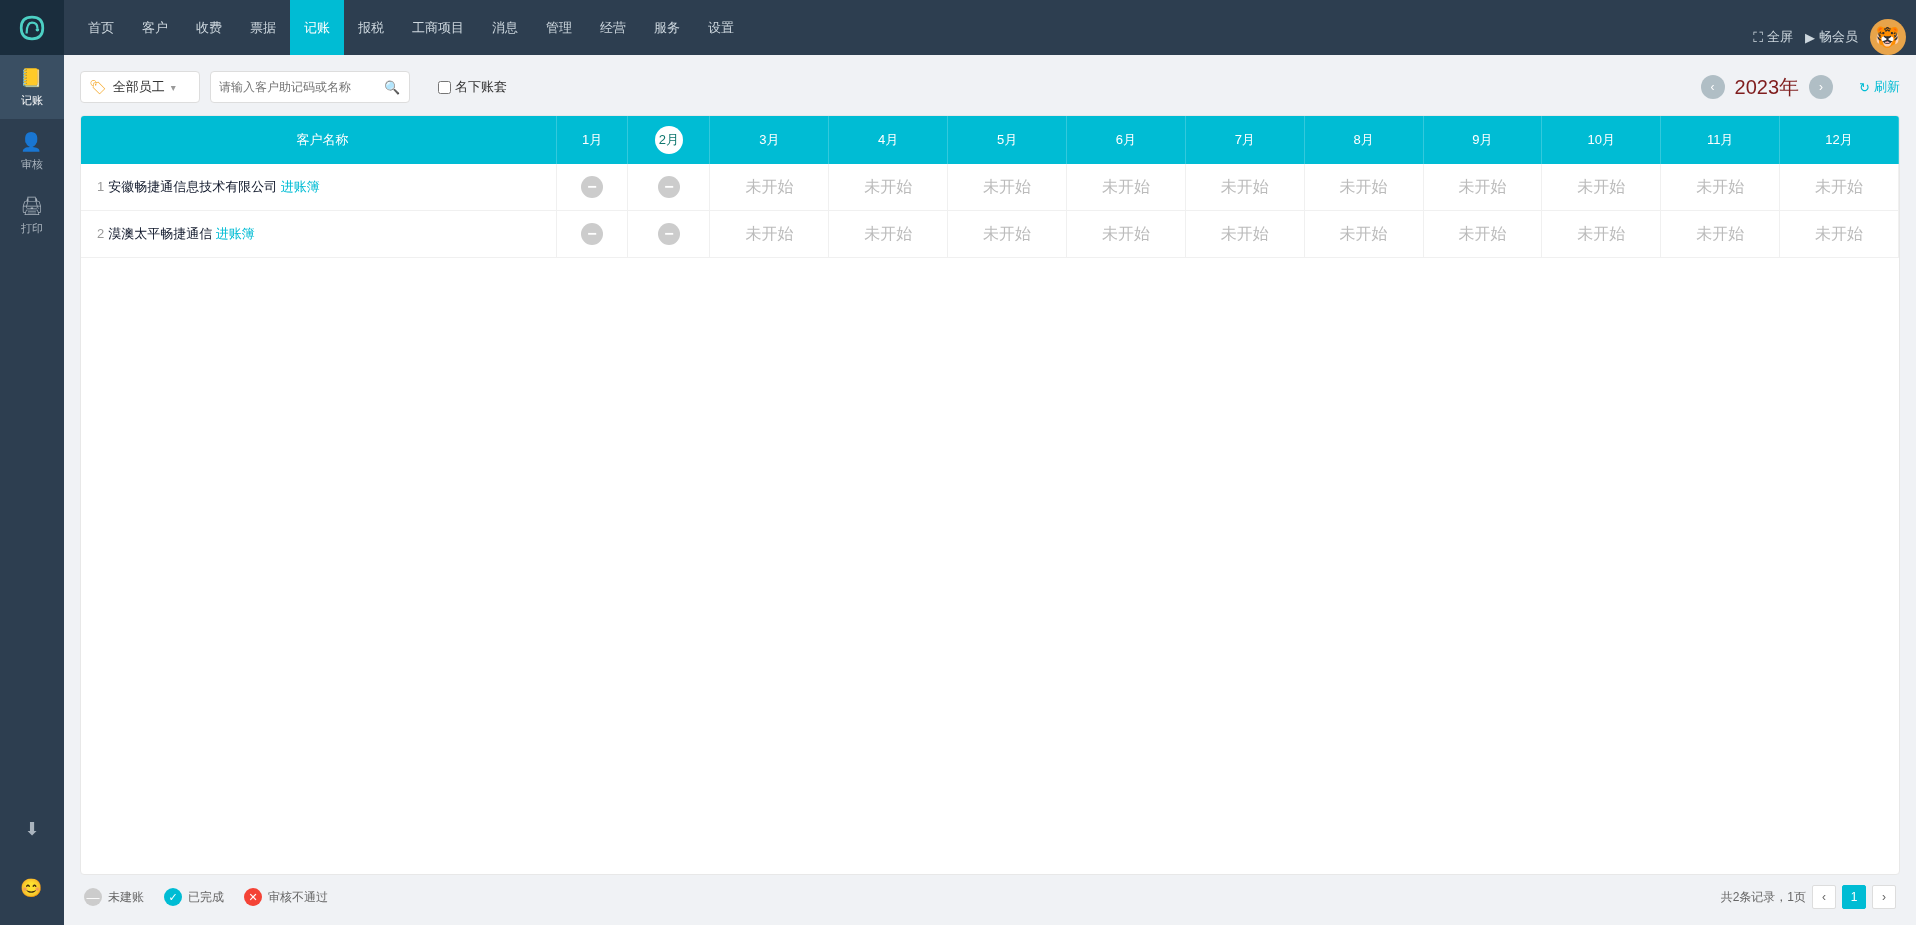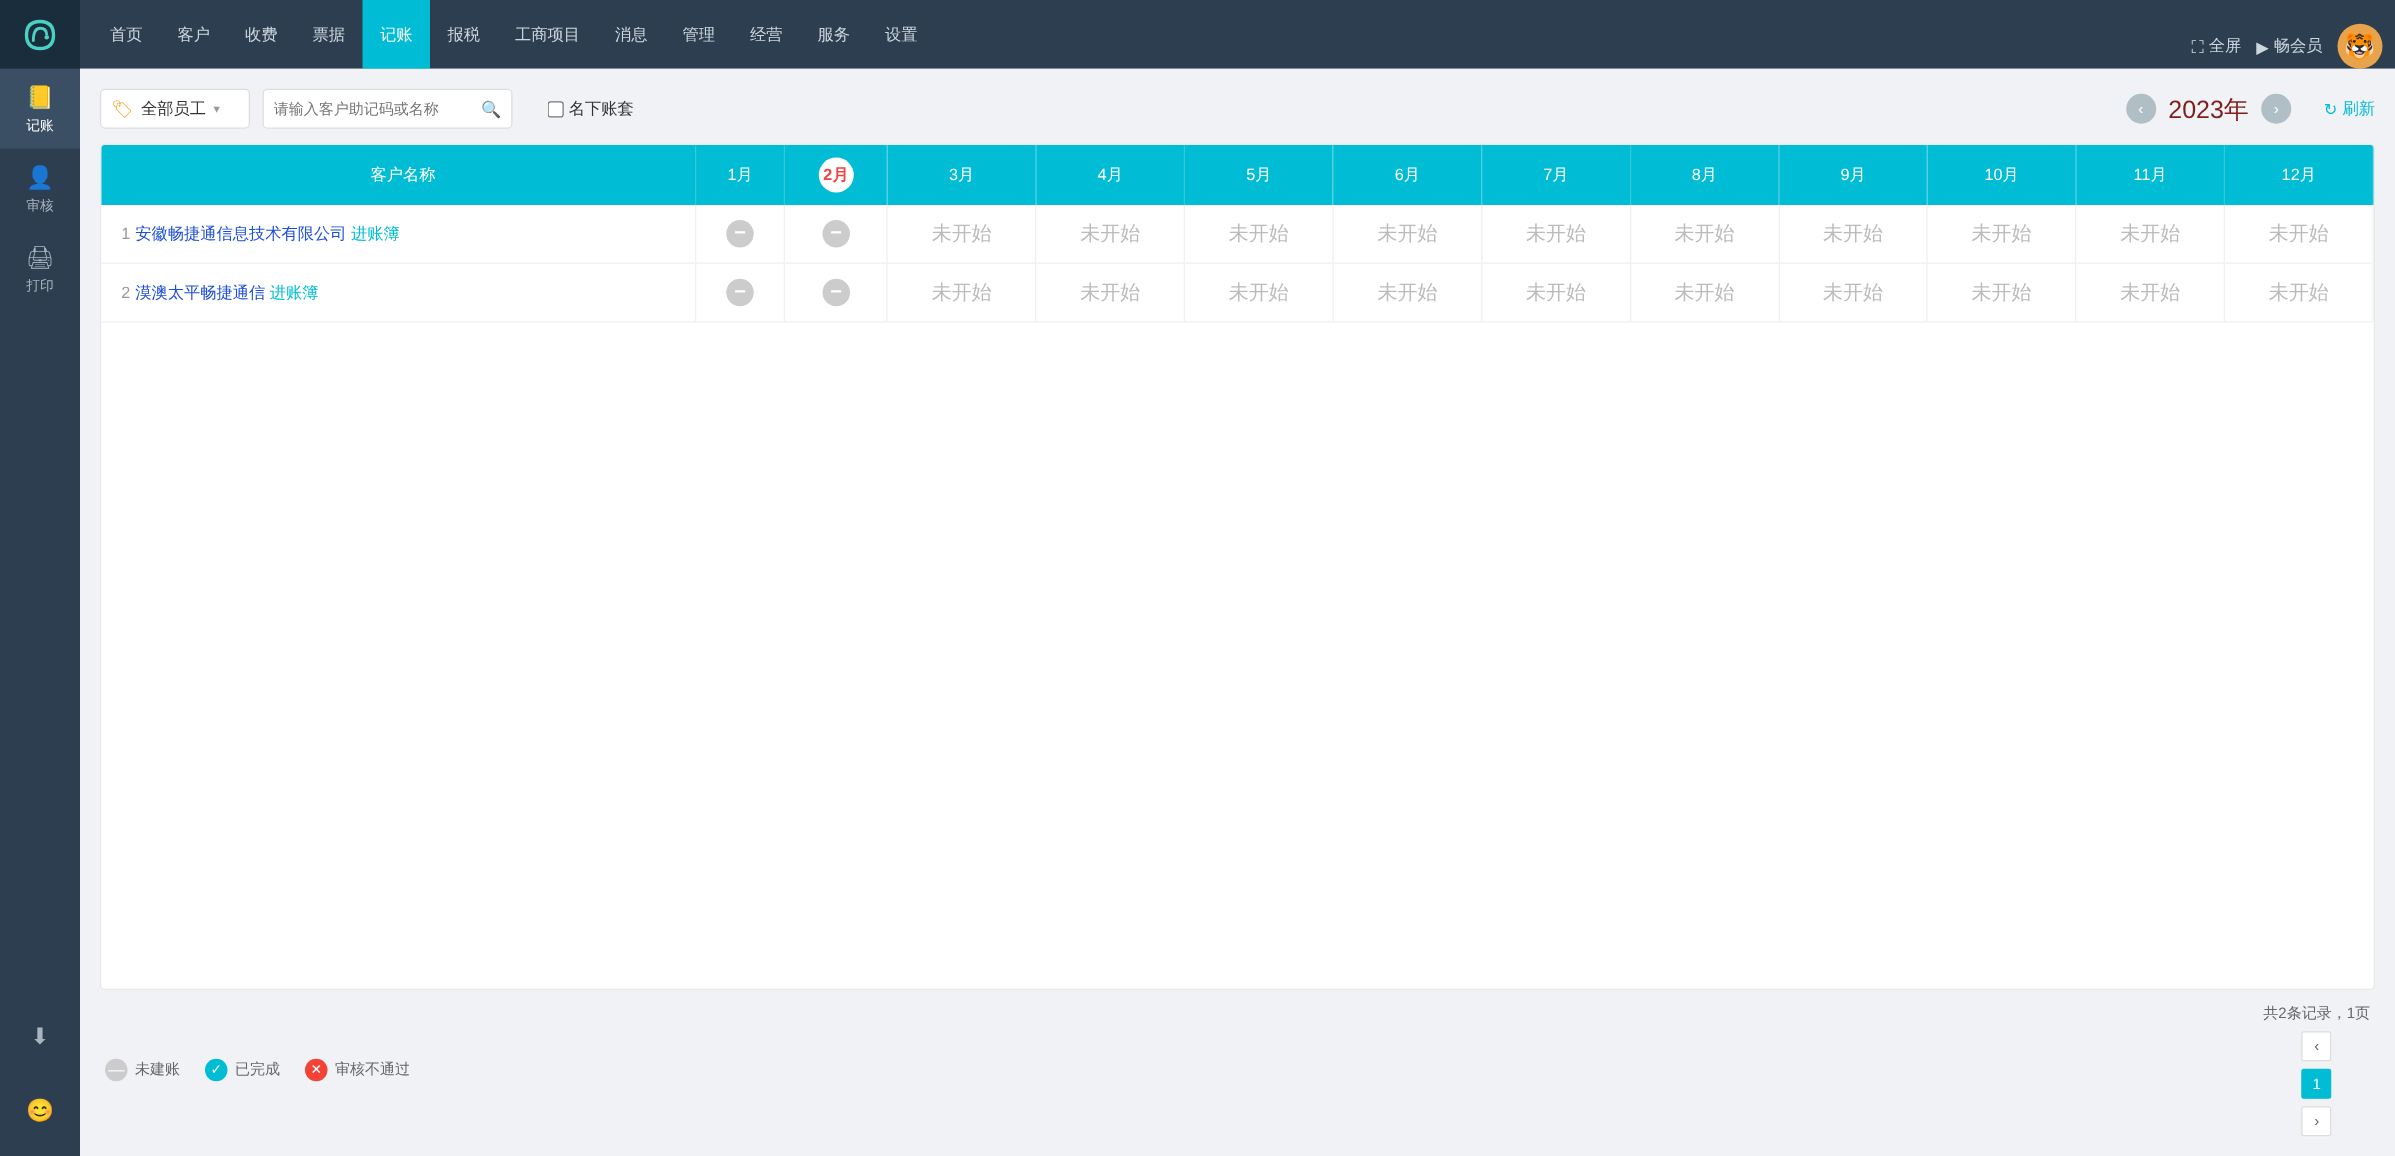--- a/index.html
+++ b/index.html
@@ -223,45 +223,45 @@
       white-space: nowrap;
       border-right: 1px solid rgba(255,255,255,0.2);
     }
     thead th:first-child {
       text-align: center;
       padding-left: 16px;
       min-width: 260px;
     }
     .month-highlight {
       background: #fff;
-      color: #ef4444;
+      color: #0f766e;
       border-radius: 50%;
       width: 28px;
       height: 28px;
       display: inline-flex;
       align-items: center;
       justify-content: center;
-      font-weight: bold;
+      font-weight: normal;
     }
     tbody tr {
       border-bottom: 1px solid #f0f0f0;
     }
     tbody td {
       padding: 12px 8px;
       text-align: center;
       font-size: 13px;
       color: #666;
       border-right: 1px solid #f0f0f0;
     }
     tbody td:first-child {
       text-align: left;
       padding-left: 16px;
     }
     .row-num { color: #999; margin-right: 4px; }
-    .client-name { color: #1d4ed8; }
+    .client-name { color: #0f172a; }
     .enter-link { color: #00bcd4; cursor: pointer; font-size: 13px; }
     .status-dash {
       width: 22px;
       height: 22px;
       border-radius: 50%;
       background: #ccc;
       display: inline-flex;
       align-items: center;
       justify-content: center;
       color: #fff;
@@ -316,21 +316,20 @@
       align-items: center;
       justify-content: center;
       color: #fff;
       font-size: 11px;
     }
     .pagination {
       margin-left: auto;
       display: flex;
       align-items: center;
       gap: 6px;
-      flex-direction: column;
     }
     .pagination span { color: #666; font-size: 12px; }
     .page-btn {
       width: 24px;
       height: 24px;
       border: 1px solid #ddd;
       background: #fff;
       border-radius: 2px;
       display: flex;
       align-items: center;

